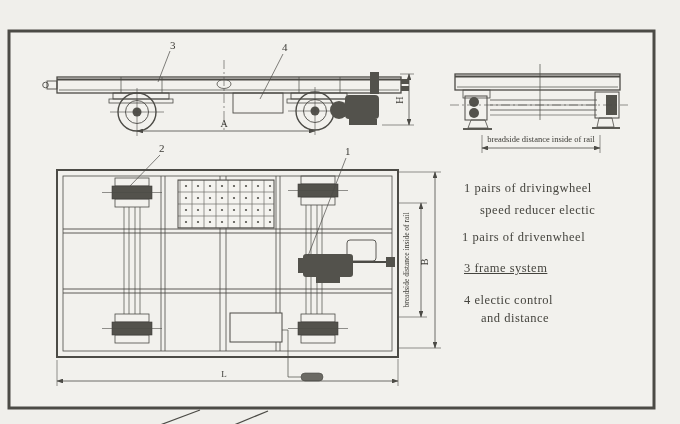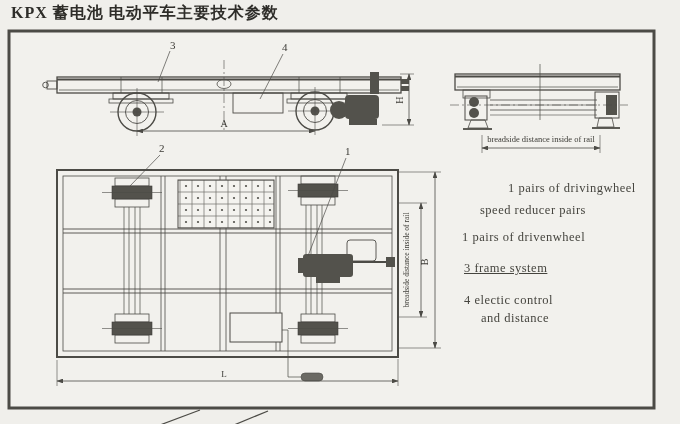--- a/index.html
+++ b/index.html
@@ -11,21 +11,20 @@
   .drawing-svg{position:absolute;left:0;top:0;}
   .parts-list .pl-line{position:absolute;font-size:12.5px;color:#45443e;
          letter-spacing:0.5px;white-space:nowrap;}
   svg text{font-family:"Liberation Serif","DejaVu Serif",serif;fill:#3b3a35;stroke:none;}
 </style>
 </head>
 <body>
 
 <div class="screen">
 
-  <div class="title">KPX 蓄电池 电动平车主要技术参数</div>
 
   <svg class="drawing-svg" width="680" height="424" viewBox="0 0 680 424">
     <defs>
       <marker id="arr" markerWidth="9" markerHeight="6" refX="7.5" refY="3" orient="auto-start-reverse">
         <path d="M0,0 L8,3 L0,6 Z" fill="#4c4b46"></path>
       </marker>
       <pattern id="chk" width="12" height="12" patternUnits="userSpaceOnUse">
         <rect x="0" y="0" width="12" height="12" fill="#f4f3ef" stroke="#6f6e68" stroke-width="0.7"></rect>
         <circle cx="6" cy="6" r="1.1" fill="#53524c"></circle>
       </pattern>
@@ -246,21 +245,21 @@
       </g>
     </g>
 
     <g stroke="#4c4b46">
       <line x1="160" y1="425" x2="200" y2="410" stroke-width="1.2"></line>
       <line x1="234" y1="425" x2="268" y2="411" stroke-width="1.2"></line>
     </g>
   </svg>
 
   <div class="parts-list">
-    <div class="pl-line" style="left:464px;top:181px;margin-left:44px;">1 pairs of drivingwheel</div>
-    <div class="pl-line" style="left:480px;top:203px;">speed reducer pairs</div>
+    <div class="pl-line" style="left:464px;top:181px;">1 pairs of drivingwheel</div>
+    <div class="pl-line" style="left:480px;top:203px;">speed reducer electic</div>
     <div class="pl-line" style="left:462px;top:230px;">1 pairs of drivenwheel</div>
     <div class="pl-line" style="left:464px;top:261px;text-decoration:underline;">3 frame system</div>
     <div class="pl-line" style="left:464px;top:293px;">4 electic control</div>
     <div class="pl-line" style="left:481px;top:311px;">and distance</div>
   </div>
 
 </div>
 
 </body></html>

